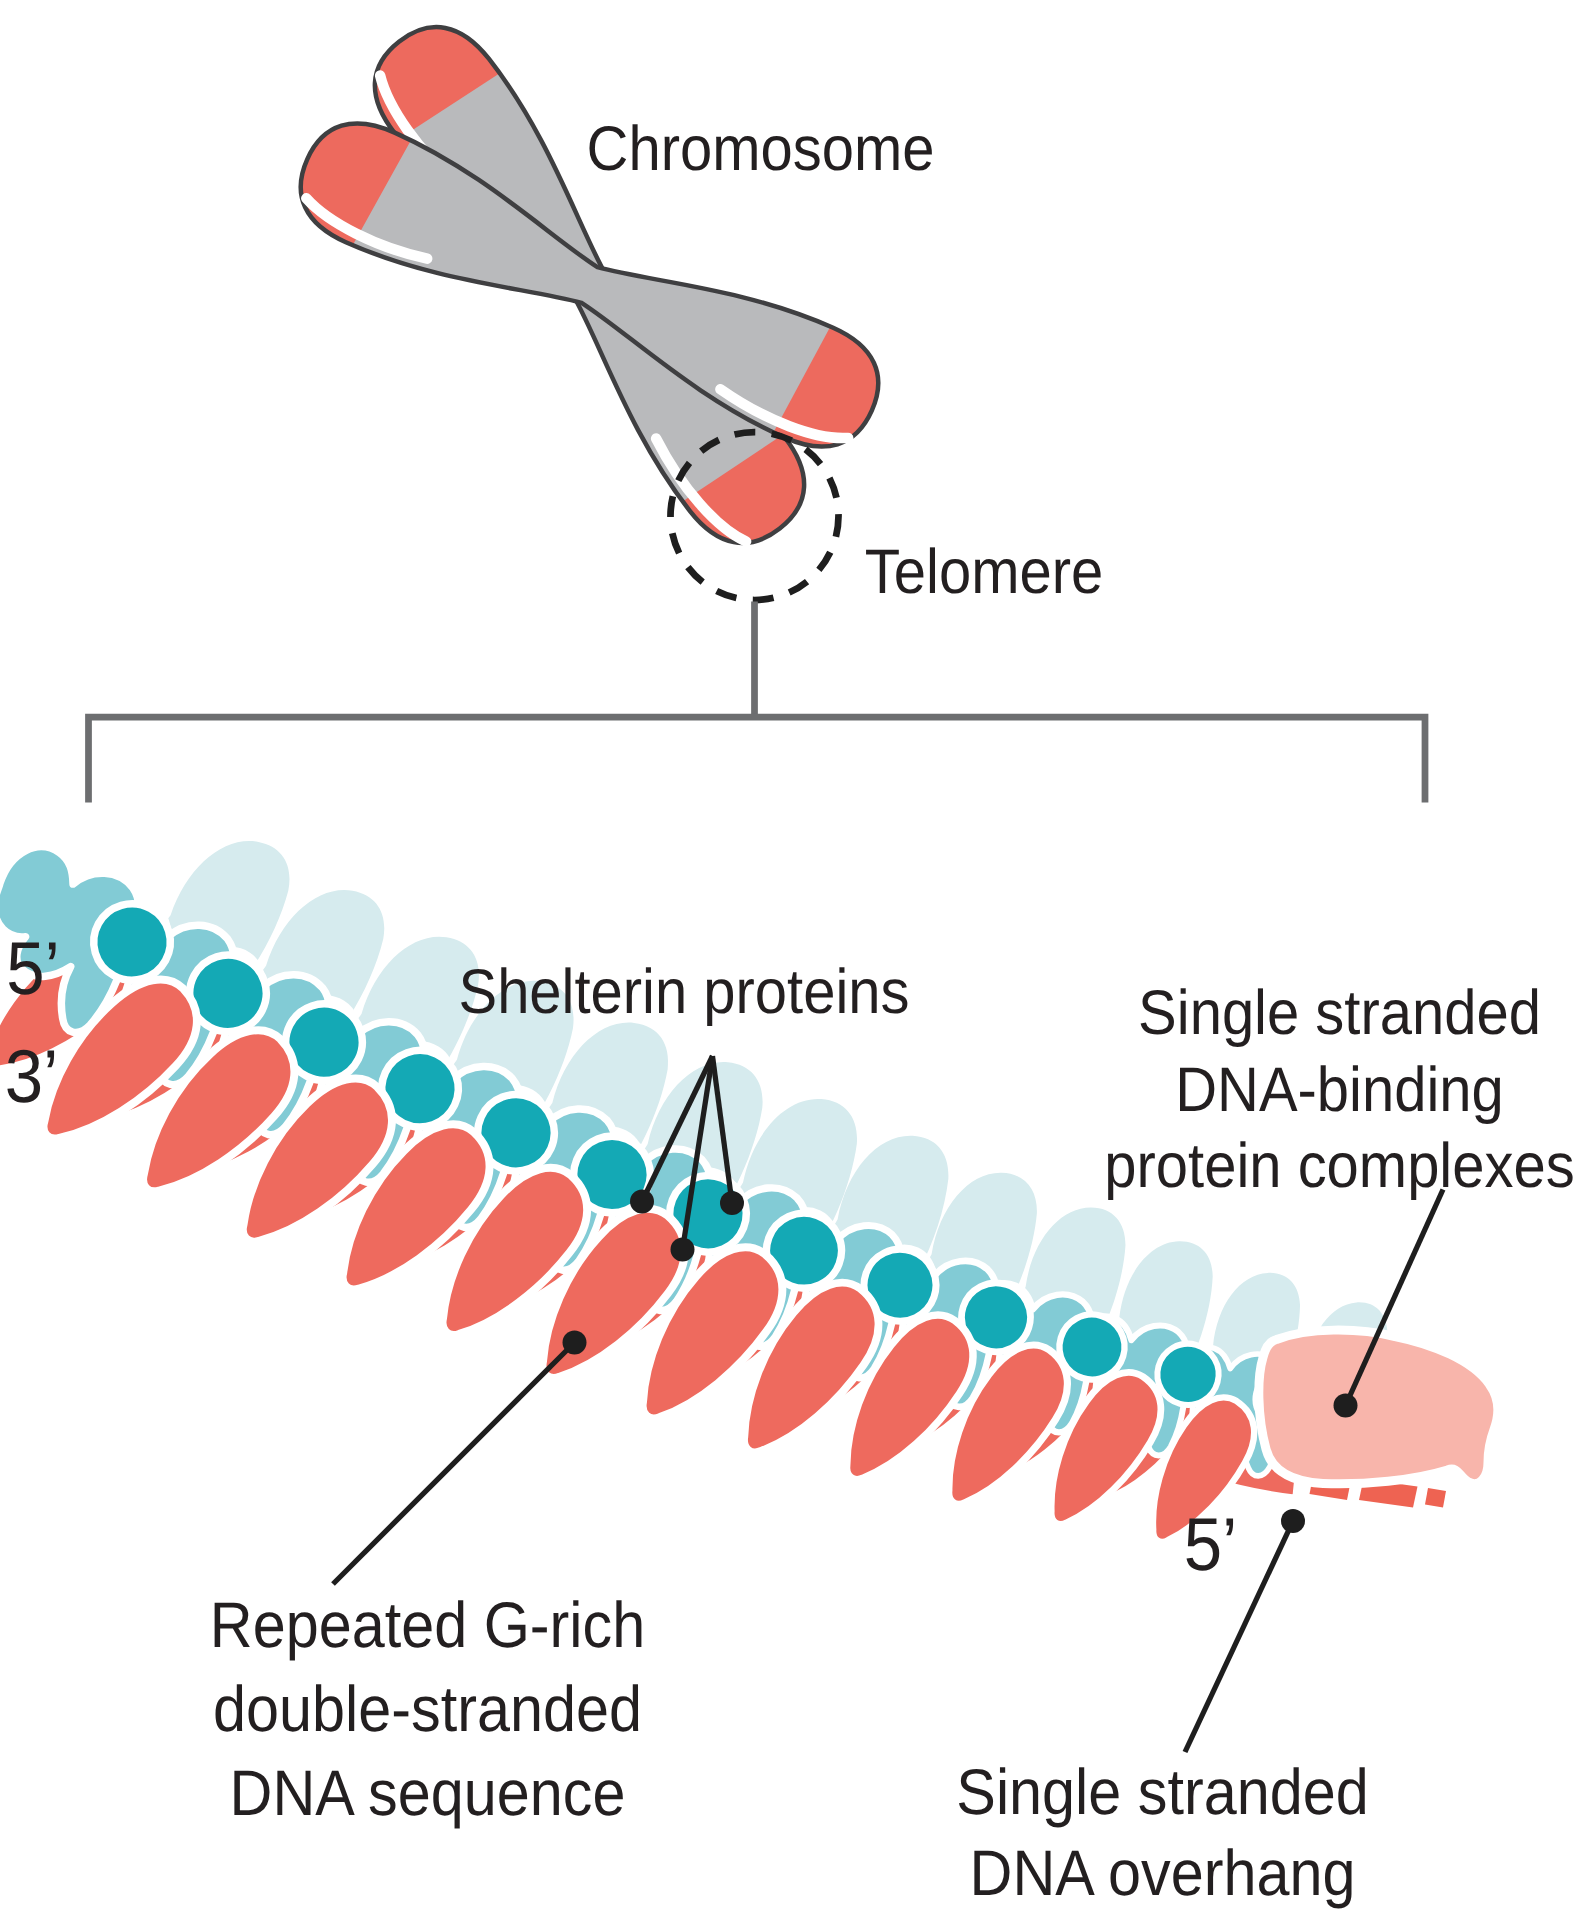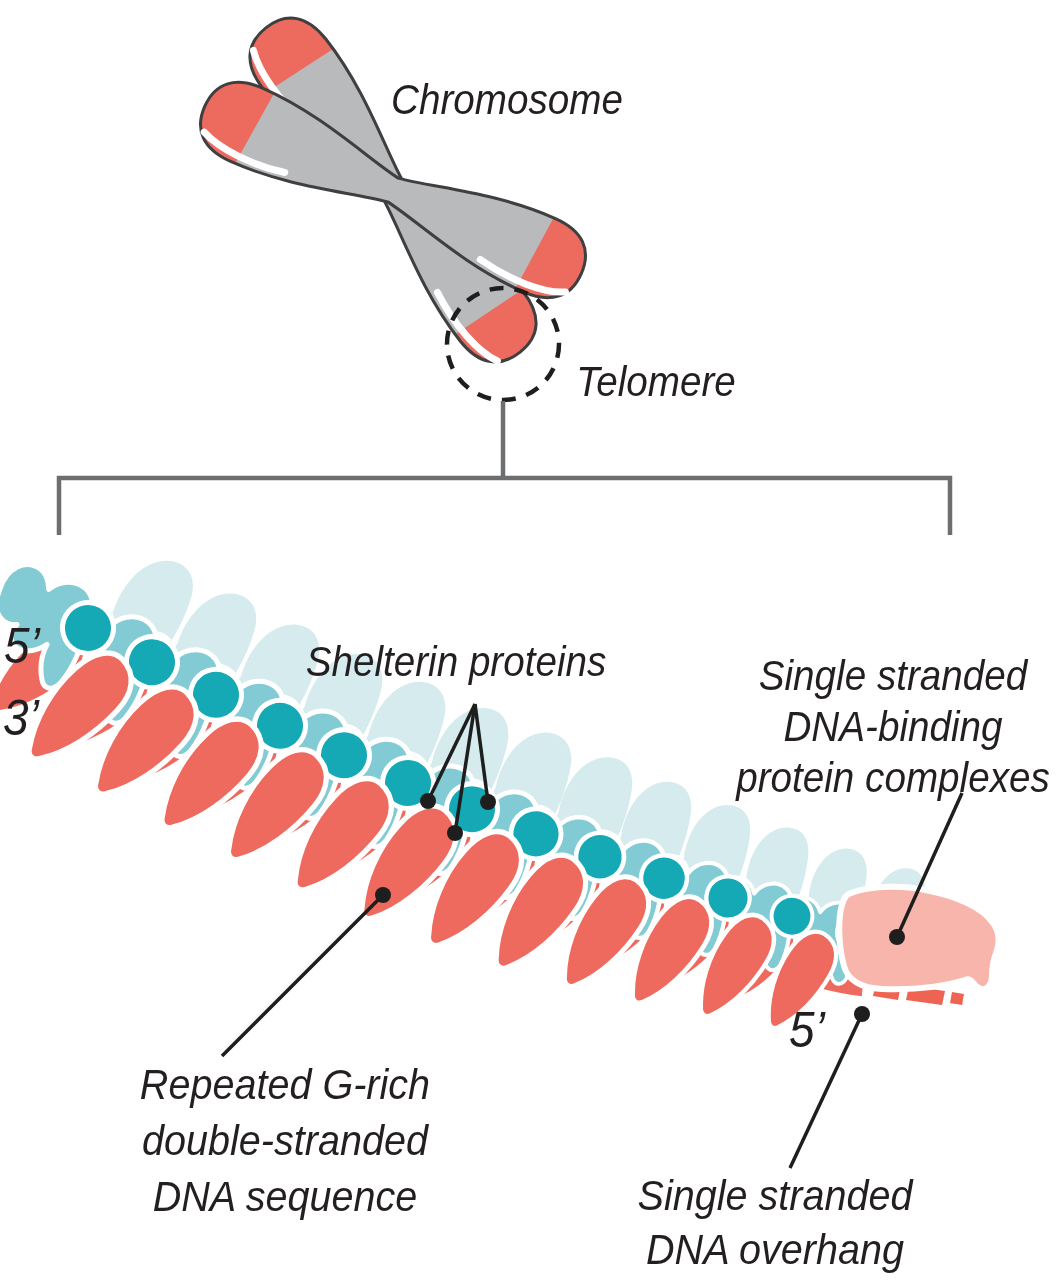--- a/index.html
+++ b/index.html
@@ -2,21 +2,20 @@
 <html style="--background: #ffffff; --chromosome-gray: #b9babc; --chromosome-outline: #3f3f41; --telomere-red: #ed6a5e; --pale-blue: #d6ebee; --teal: #82cbd5; --teal-dark: #14a9b5; --salmon: #ee6a5e; --pink: #f8b5ab; --overhang-red: #ee6352; --text: #231f20; --line-black: #1e1e1e; --bracket-gray: #6d6e70;"><head>
 <meta charset="utf-8">
 <style>
   html,body{margin:0;padding:0;background:#fff;}
   .stage{
     position:relative;
     width:1064px;height:1280px;
     background:var(--background,#fff);
     overflow:hidden;
     font-family:"Liberation Sans",sans-serif;
-    font-style:italic;
   }
   .stage svg{position:absolute;left:0;top:0;}
   .lbl{
     position:absolute;
     transform:translate(-50%,-50%) scaleX(0.92);
     color:var(--text,#231f20);
     font-size:42px;line-height:51px;
     text-align:center;white-space:nowrap;
     letter-spacing:0px;
   }

